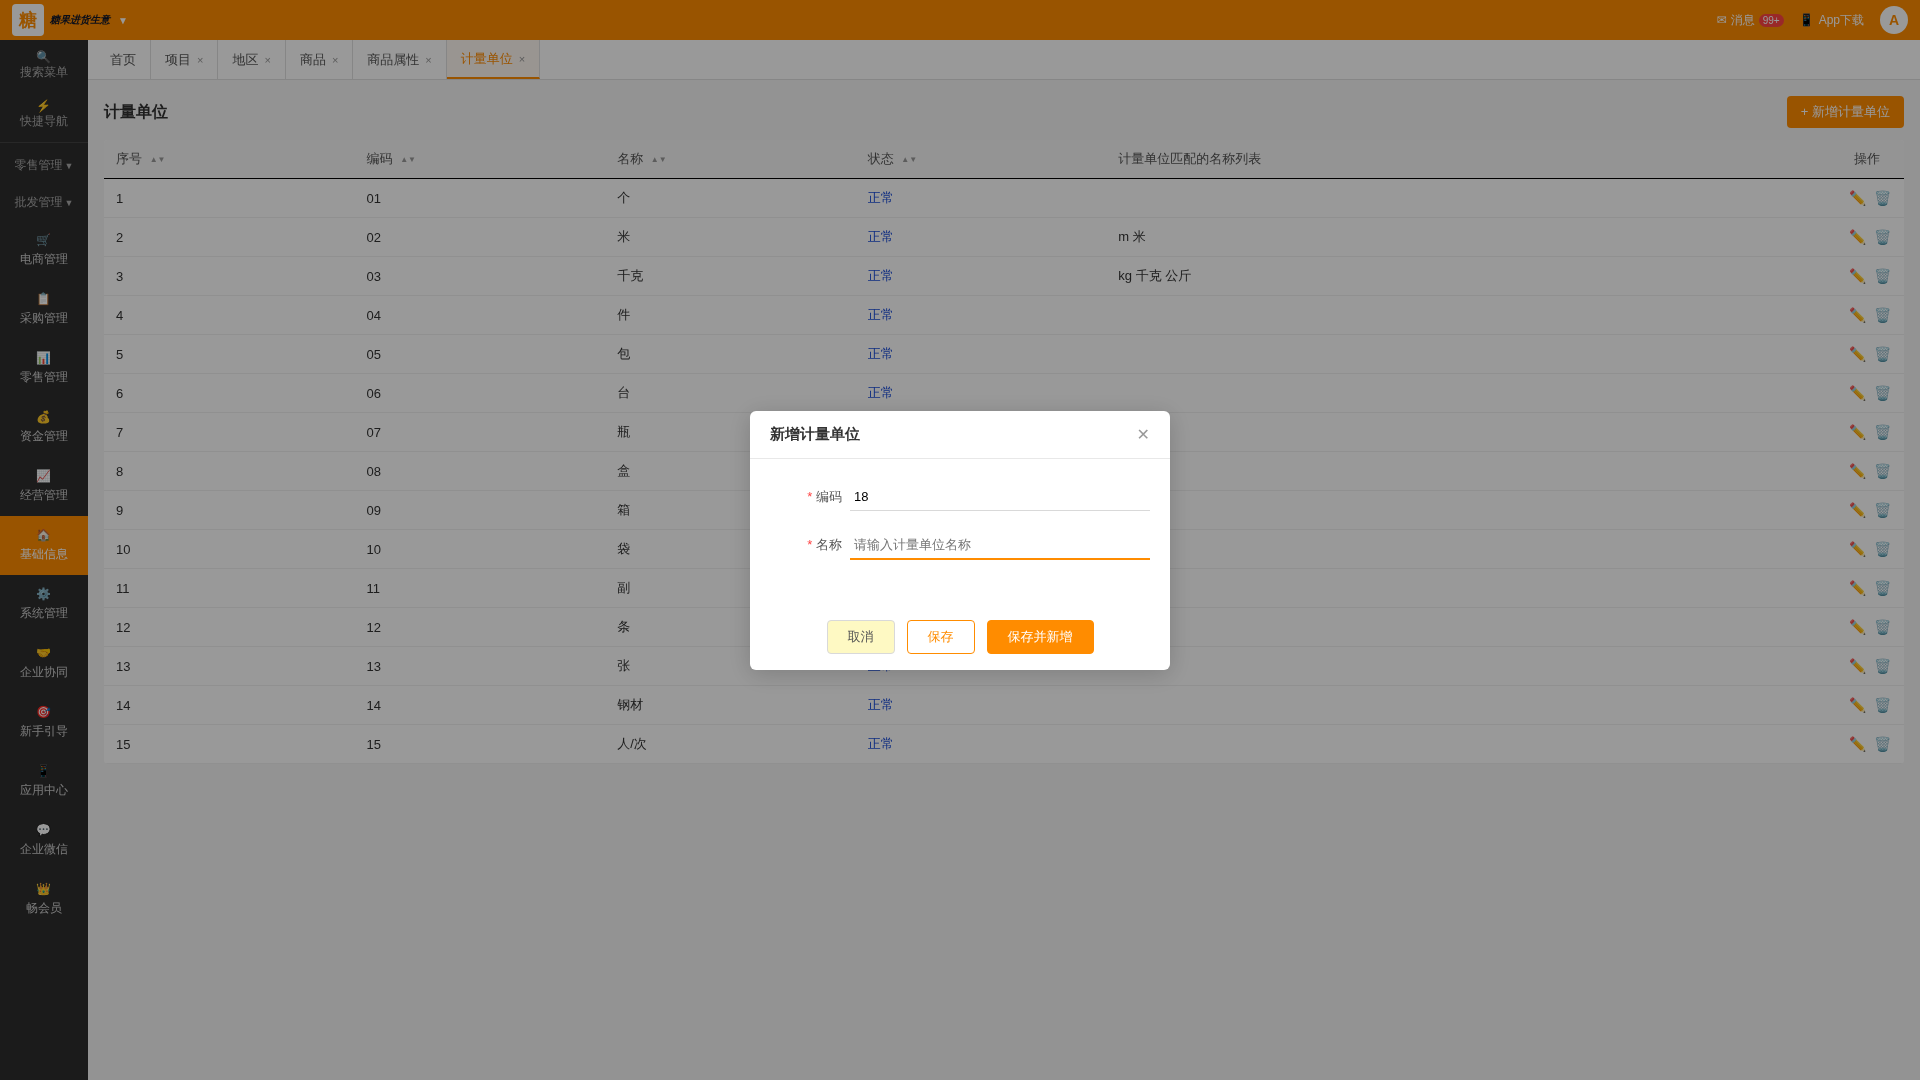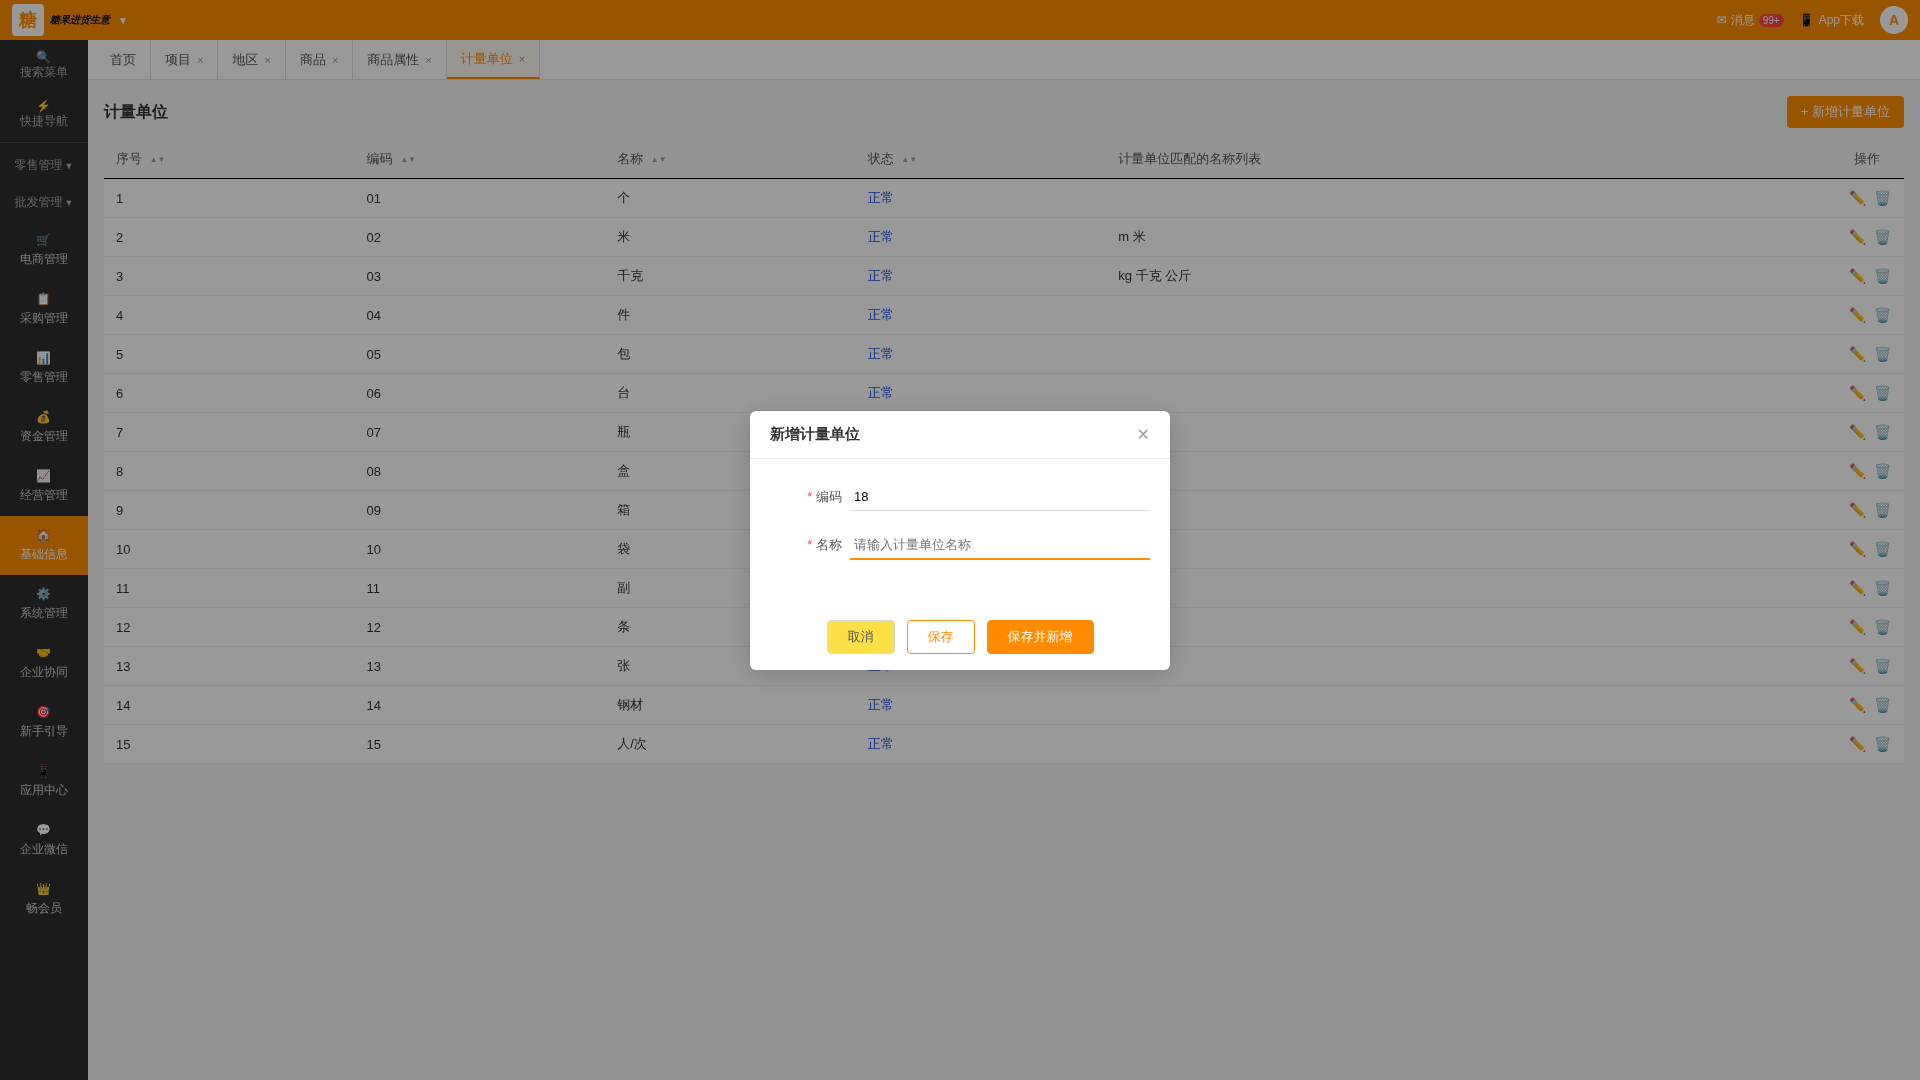--- a/index.html
+++ b/index.html
@@ -68,21 +68,21 @@
     .modal-header { display: flex; align-items: center; justify-content: space-between; padding: 14px 20px; border-bottom: 1px solid #e8e8e8; }
     .modal-title { font-size: 15px; font-weight: bold; color: #333; }
     .modal-close { cursor: pointer; color: #999; font-size: 16px; }
     .modal-body { padding: 24px 20px; }
     .form-row { display: flex; align-items: center; margin-bottom: 20px; }
     .form-label { width: 80px; text-align: right; font-size: 13px; color: #555; padding-right: 8px; }
     .form-label.required::before { content: "* "; color: #ff4444; }
     .form-input { flex: 1; border: none; border-bottom: 1px solid #d9d9d9; padding: 6px 4px; font-size: 13px; outline: none; }
     .form-input.active-border { border-bottom: 2px solid #ff8c00; }
     .modal-footer { display: flex; align-items: center; justify-content: center; gap: 12px; padding: 16px 20px; }
-    .btn-cancel { border: 1px solid #d9d9d9; background: #fde047; color: #555; padding: 7px 20px; border-radius: 4px; cursor: pointer; font-size: 13px; }
+    .btn-cancel { border: 1px solid #d9d9d9; background: #fef9c3; color: #555; padding: 7px 20px; border-radius: 4px; cursor: pointer; font-size: 13px; }
     .btn-save { background: #fff; border: 1px solid #ff8c00; color: #ff8c00; padding: 7px 20px; border-radius: 4px; cursor: pointer; font-size: 13px; }
     .btn-save-new { background: #ff8c00; border: 1px solid #ff8c00; color: #fff; padding: 7px 20px; border-radius: 4px; cursor: pointer; font-size: 13px; }
 
     
     .dropdown-arrow { font-size: 10px; color: #fff; }
   </style>
 </head>
 <body>
 
 <div class="app-container">

